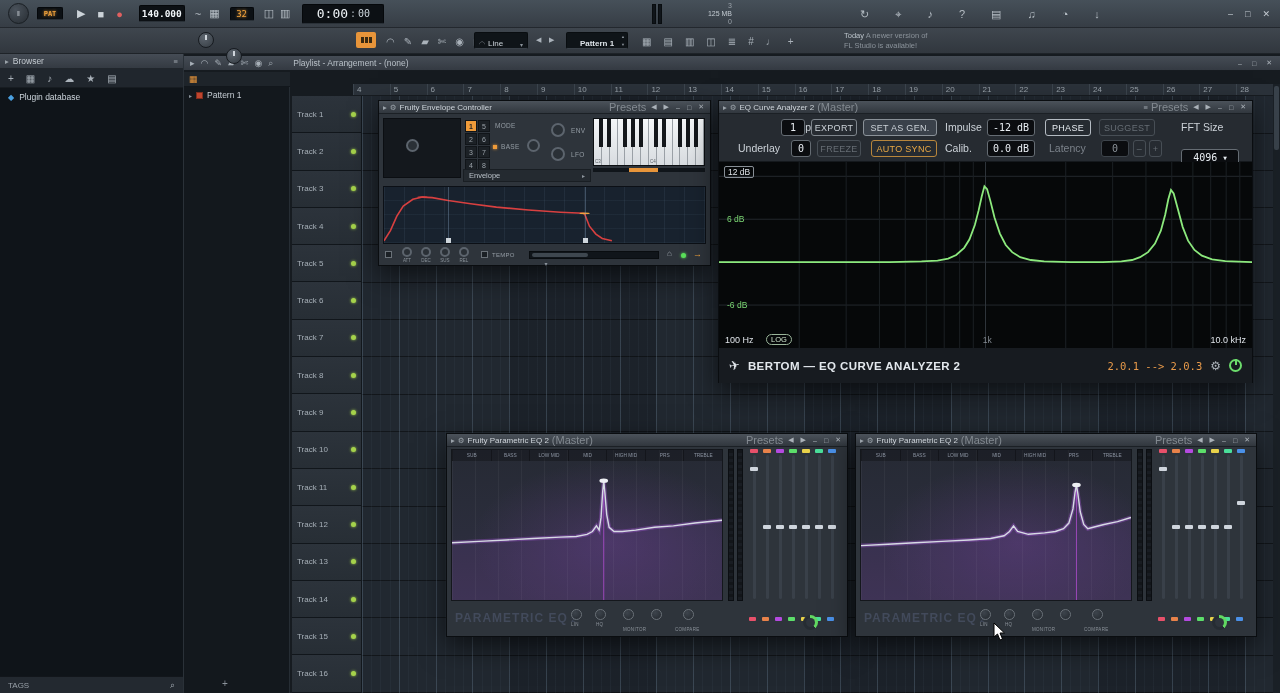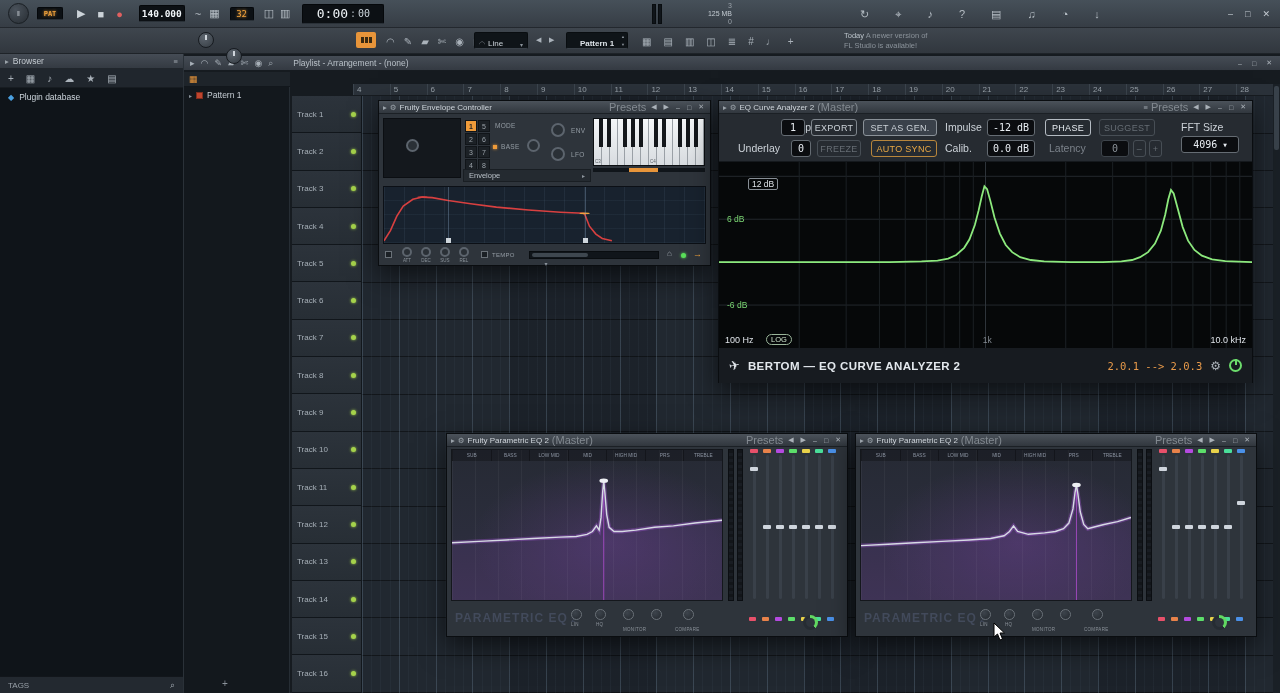--- a/index.html
+++ b/index.html
@@ -519,21 +519,21 @@
         <span class="alabel" style="left:19px;top:28px;">Underlay</span>
         <div class="vbox" style="left:72px;top:26px;width:20px;">0</div>
         <div class="obtn dim" style="left:98px;top:26px;width:44px;">FREEZE</div>
         <div class="obtn orange" style="left:152px;top:26px;width:66px;">AUTO SYNC</div>
         <span class="alabel" style="left:226px;top:28px;">Calib.</span>
         <div class="vbox" style="left:268px;top:26px;width:48px;">0.0 dB</div>
         <span class="alabel dim" style="left:330px;top:28px;">Latency</span>
         <div class="vbox dim" style="left:382px;top:26px;width:28px;">0</div>
         <div class="obtn dim" style="left:414px;top:26px;width:13px;">–</div>
         <div class="obtn dim" style="left:430px;top:26px;width:13px;">+</div>
-        <div class="vbox" style="left:462px;top:22px;width:58px;gap:6px;">
+        <div class="vbox" style="left:462px;top:35px;width:58px;gap:6px;">
           <span>4096</span>
           <span style="font-size:6px;">▼</span>
         </div>
       </div>
       <div id="ana-graph">
         <svg viewBox="0 0 100 100" preserveAspectRatio="none">
           <g id="ana-grid">
               <line x1="0" x2="100" y1="7.6923076923076925" y2="7.6923076923076925" class="ag-h"></line>
               <line x1="0" x2="100" y1="30.76923076923077" y2="30.76923076923077" class="ag-h"></line>
               <line x1="0" x2="100" y1="53.84615384615385" y2="53.84615384615385" class="ag-major"></line>
@@ -551,21 +551,21 @@
               <line x1="73.85606273598312" x2="73.85606273598312" y1="0" y2="100" class="ag-v"></line>
               <line x1="80.10299956639813" x2="80.10299956639813" y1="0" y2="100" class="ag-v"></line>
               <line x1="84.94850021680094" x2="84.94850021680094" y1="0" y2="100" class="ag-v"></line>
               <line x1="88.90756251918218" x2="88.90756251918218" y1="0" y2="100" class="ag-v"></line>
               <line x1="92.25490200071285" x2="92.25490200071285" y1="0" y2="100" class="ag-v"></line>
               <line x1="95.15449934959717" x2="95.15449934959717" y1="0" y2="100" class="ag-v"></line>
               <line x1="97.71212547196623" x2="97.71212547196623" y1="0" y2="100" class="ag-v"></line>
             </g>
           <polyline id="ana-curve" fill="none" stroke-width="1.8" vector-effect="non-scaling-stroke" points="0,53.84615384615385 8,53.84615384615385 16,53.84615384615385 24,53.84615384615385 32,53.84615384615385 38,53.46153846153846 41,53.07692307692308 43,51.92307692307693 44.5,50 46,46.15384615384615 47,41.53846153846154 48,33.84615384615385 48.7,26.153846153846157 49.3,18.461538461538467 49.8,13.076923076923078 50.3,14.615384615384619 50.9,20.76923076923077 51.7,30 52.7,38.46153846153847 53.8,44.61538461538461 55,48.46153846153846 56.5,51.15384615384616 58.5,52.69230769230769 61,53.46153846153846 66,53.84615384615385 72,53.84615384615385 75.5,53.46153846153846 77.5,52.69230769230769 79,51.15384615384616 80.5,48.46153846153846 81.8,43.84615384615385 82.9,36.92307692307692 83.7,28.46153846153846 84.3,20 84.8,15.000000000000002 85.3,16.923076923076923 86.1,25.384615384615383 87,35 88,42.30769230769231 89.2,47.307692307692314 90.6,50.38461538461539 92.5,52.307692307692314 95,53.26923076923077 100,53.84615384615385" stroke="#8ce97d"></polyline>
         </svg>
-        <span class="chip" style="left:5px;top:16px;margin-left:24px;">12 dB</span>
+        <span class="chip" style="left:5px;top:4px;">12 dB</span>
         <span class="glabel" style="left: 8px; top: calc(30.7692% - 5px);">6 dB</span>
         <span class="glabel" style="left: 8px; top: calc(76.9231% - 5px);">-6 dB</span>
         <span style="position:absolute;left:6px;bottom:3px;font-size:9px;color:#dfe4e9;">100 Hz</span>
         <span class="pill" style="left:47px;bottom:3px;">LOG</span>
         <span style="position:absolute;left:49.5%;bottom:3px;font-size:8.5px;color:#848b92;">1k</span>
         <span style="position:absolute;right:6px;bottom:3px;font-size:9px;color:#dfe4e9;">10.0 kHz</span>
       </div>
       <div id="ana-footer">
         <span style="font-size:13px;color:#dde2e7;transform:rotate(-12deg);display:inline-block;">✈</span>
         <span id="ana-brand">BERTOM — EQ CURVE ANALYZER 2</span>

